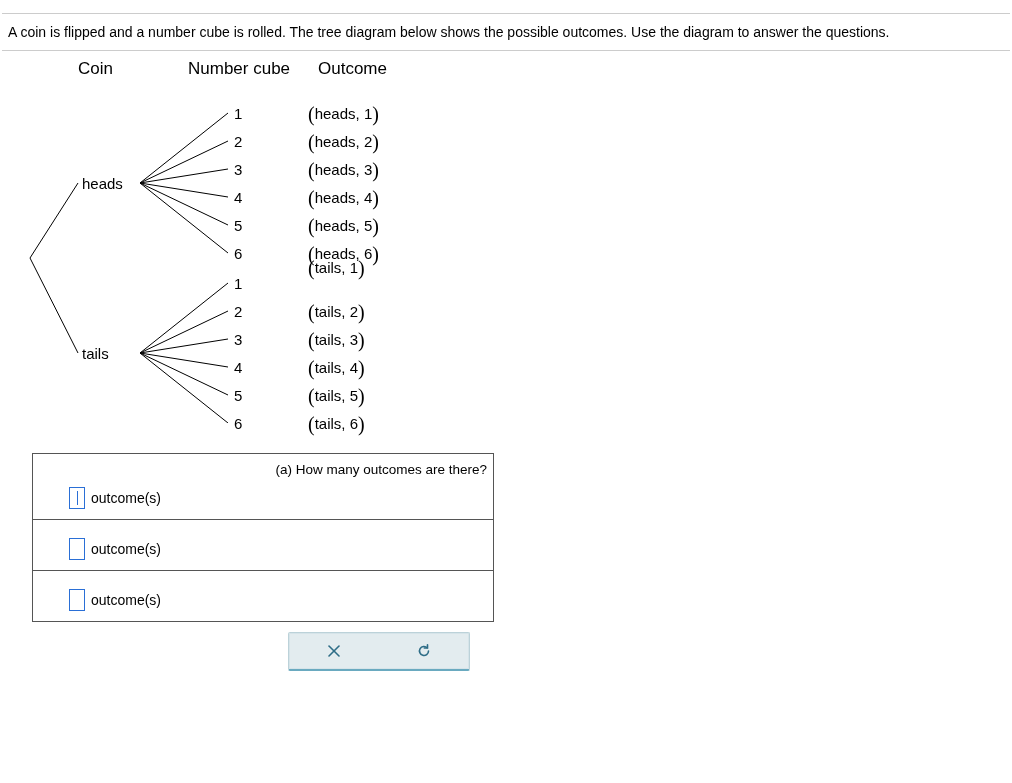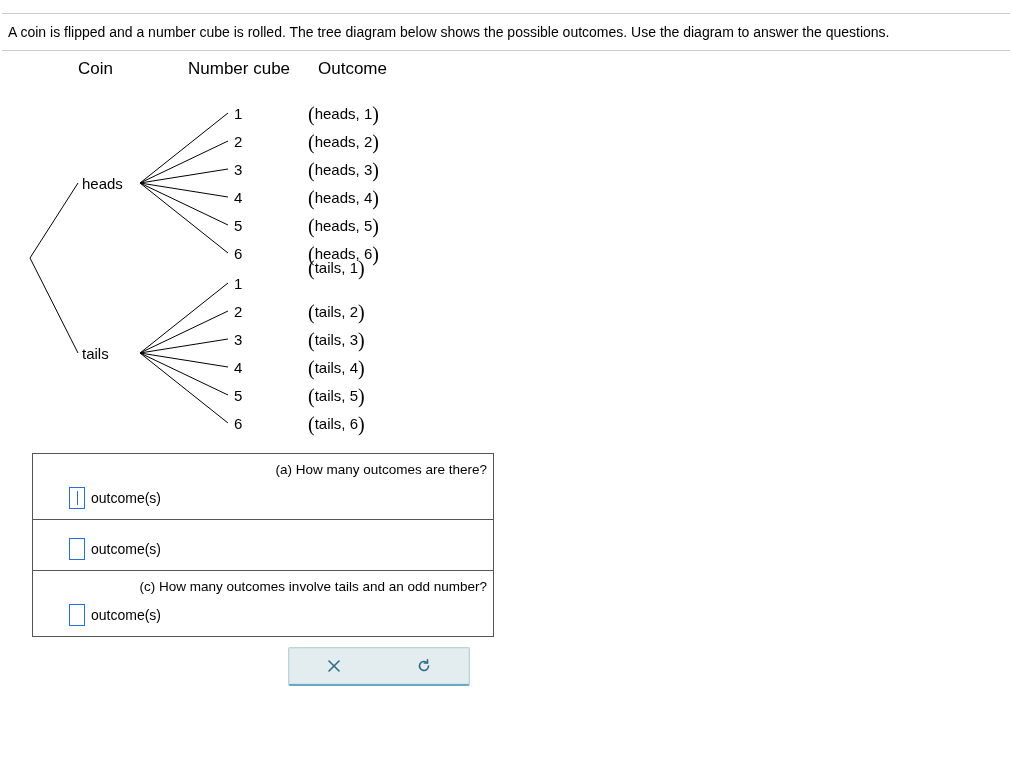--- a/index.html
+++ b/index.html
@@ -177,21 +177,20 @@
           <span>outcome(s)</span>
         </div>
       </div>
       <div class="qsec">
         <div class="ansline">
           <span class="ansbox"></span>
           <span>outcome(s)</span>
         </div>
       </div>
       <div class="qsec">
-        <div class="qlabel">(c) How many outcomes involve tails and an odd number?</div>
         <div class="ansline">
           <span class="ansbox"></span>
           <span>outcome(s)</span>
         </div>
       </div>
     </div>
 
     <div class="toolbar">
       <div class="tbtn">
         <svg width="14" height="14" viewBox="0 0 14 14">

